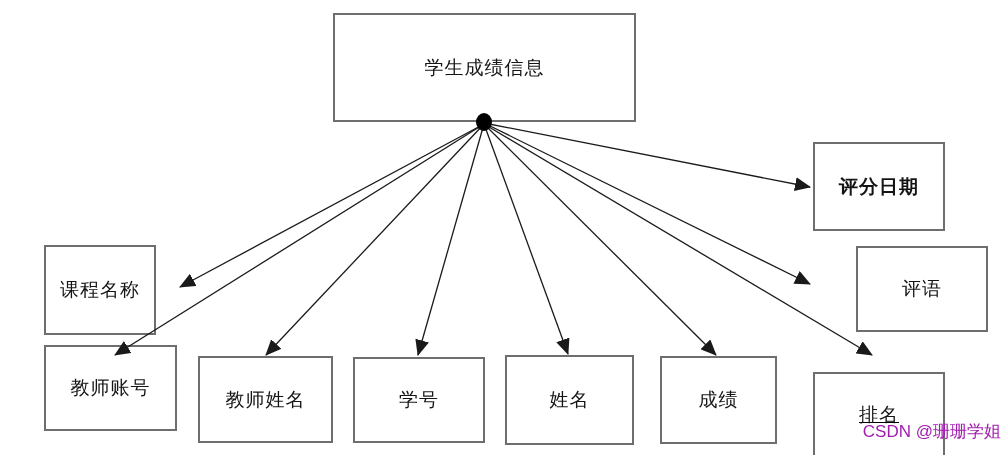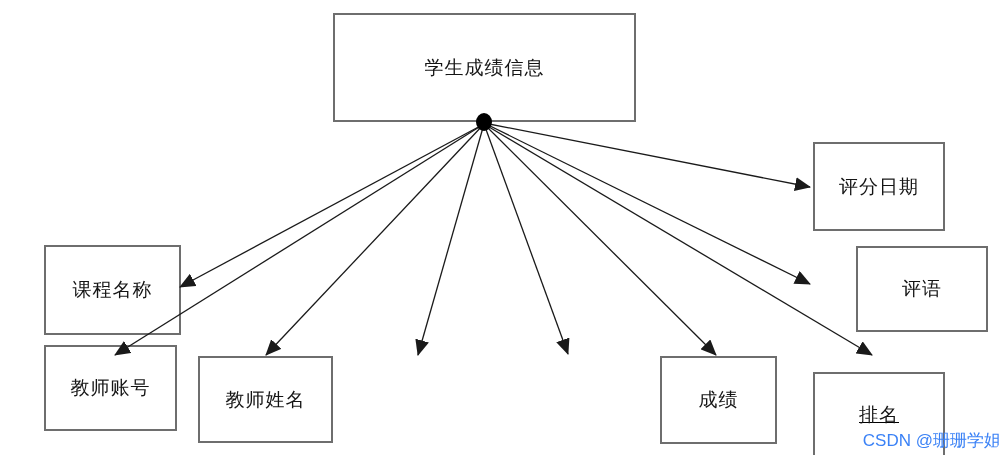--- a/index.html
+++ b/index.html
@@ -35,25 +35,25 @@
   .connector-layer {
     position: absolute;
     left: 0;
     top: 0;
     z-index: 2;
     pointer-events: none;
   }
   .watermark {
     position: absolute;
     right: 3px;
-    bottom: 3px;
+    bottom: 12px;
     z-index: 3;
     font-family: "Liberation Sans", "DejaVu Sans", sans-serif;
     font-size: 17px;
-    color: #3b82f6;
+    color: #a21caf;
     white-space: nowrap;
   }
 </style>
 </head>
 <body>
 
 <div class="stage">
 
   <svg class="connector-layer" width="1004" height="455" viewBox="0 0 1004 455">
     <defs>
@@ -72,41 +72,47 @@
       <line x1="484" y1="123" x2="810" y2="284" marker-end="url(#arrowhead)"></line>
       <line x1="484" y1="124" x2="872" y2="355" marker-end="url(#arrowhead)"></line>
     </g>
     <ellipse cx="484" cy="122" rx="8" ry="9" fill="#000000"></ellipse>
   </svg>
 
   <div class="box" style="left:333px; top:13px; width:303px; height:109px;">
     <span class="box-label">学生成绩信息</span>
   </div>
 
-  <div class="box" style="left:813px; top:142px; width:132px; height:89px;">
+  <div class="box" style="left:813px; top:142px; width:132px; height:89px;font-weight:bold;">
     <span class="box-label">评分日期</span>
   </div>
 
-  <div class="box" style="left:44px; top:245px; width:137px; height:90px;">
+  <div class="box" style="left:44px; top:245px; width:112px; height:90px;">
     <span class="box-label">课程名称</span>
   </div>
 
   <div class="box" style="left:813px; top:246px; width:132px; height:86px;margin-left:43px;">
     <span class="box-label">评语</span>
   </div>
 
   <div class="box" style="left:44px; top:345px; width:133px; height:86px;">
     <span class="box-label">教师账号</span>
   </div>
 
   <div class="box" style="left:198px; top:356px; width:135px; height:87px;">
     <span class="box-label">教师姓名</span>
   </div>
 
+  <div class="box" style="left:353px; top:357px; width:132px; height:86px;">
+    <span class="box-label">学号</span>
+  </div>
 
+  <div class="box" style="left:505px; top:355px; width:129px; height:90px;">
+    <span class="box-label">姓名</span>
+  </div>
 
   <div class="box" style="left:660px; top:356px; width:117px; height:88px;">
     <span class="box-label">成绩</span>
   </div>
 
   <div class="box" style="left:813px; top:372px; width:132px; height:86px;text-decoration:underline;">
     <span class="box-label">排名</span>
   </div>
 
   <div class="watermark">CSDN @珊珊学姐</div>

